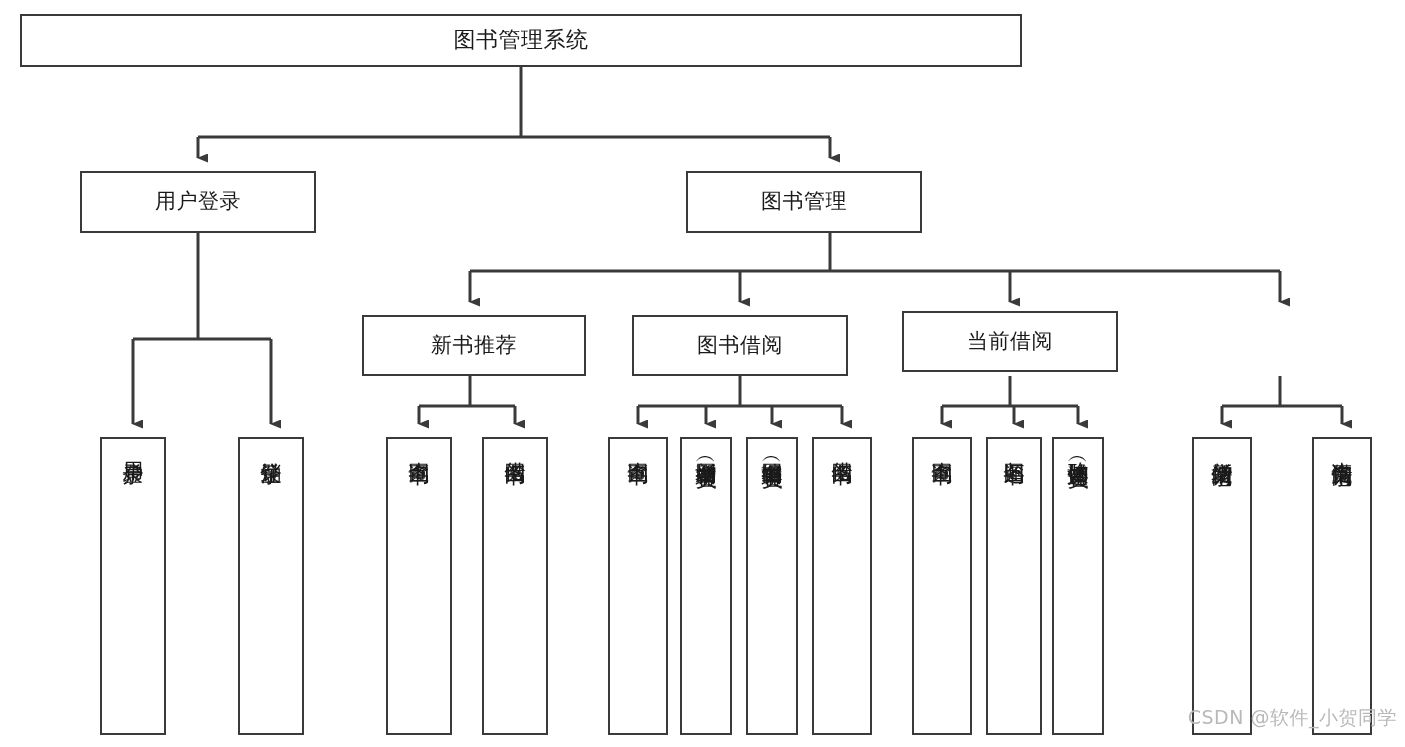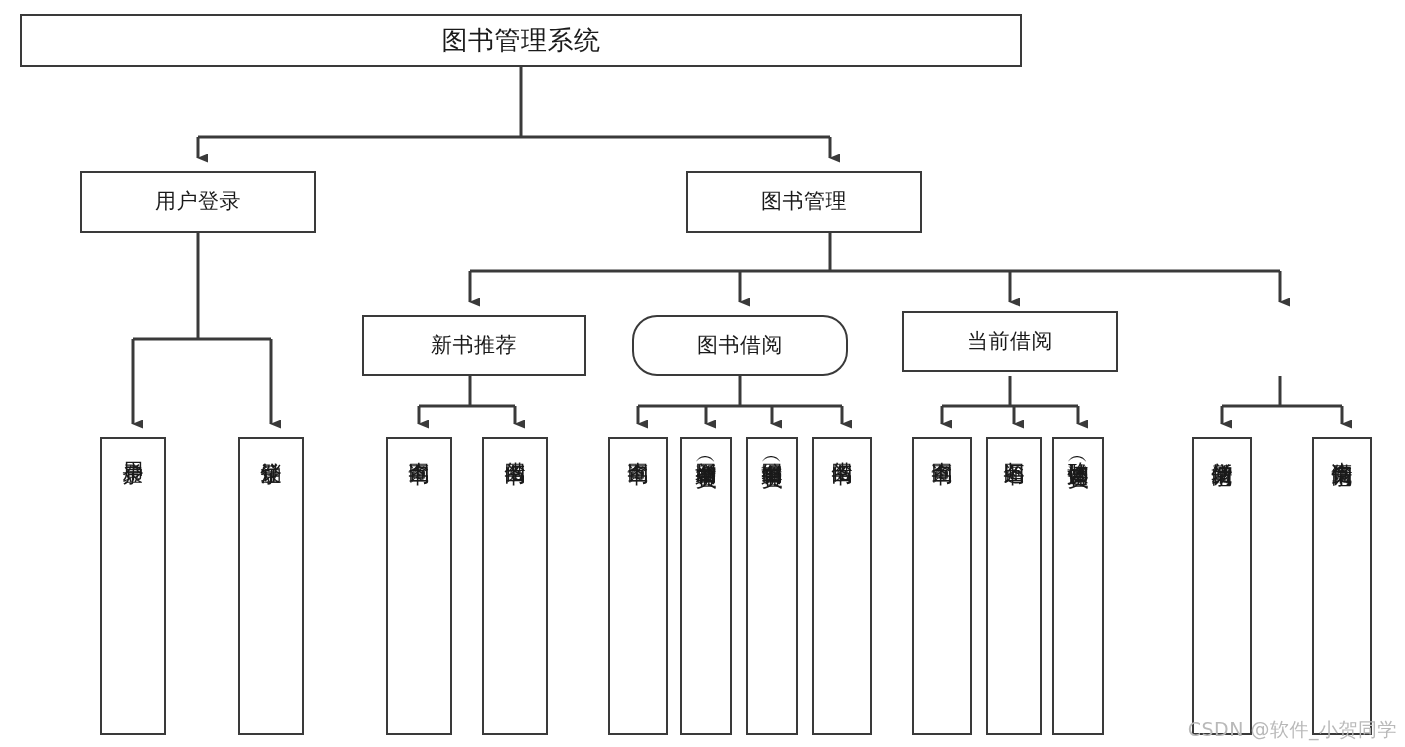--- a/index.html
+++ b/index.html
@@ -56,26 +56,26 @@
   }
   .node.vert .node-label {
     writing-mode: vertical-rl;
     text-orientation: upright;
     font-size: 21px;
     line-height: 1.05;
     letter-spacing: 1px;
     white-space: nowrap;
   }
   .node.root .node-label {
-    font-size: 26px;
+    font-size: 22px;
   }
   #watermark {
     position: absolute;
     right: 8px;
-    bottom: 4px;
+    bottom: 16px;
     color: #b9b9b9;
     font-size: 19px;
     letter-spacing: 0.5px;
     z-index: 5;
     white-space: nowrap;
     user-select: none;
   }
 </style>
 </head>
 <body>
@@ -139,21 +139,21 @@
   <div class="node horiz" style="left:80px; top:171px; width:236px; height:62px;">
     <span class="node-label">用户登录</span>
   </div>
   <div class="node horiz" style="left:686px; top:171px; width:236px; height:62px;">
     <span class="node-label">图书管理</span>
   </div>
 
   <div class="node horiz" style="left:362px; top:315px; width:224px; height:61px;">
     <span class="node-label">新书推荐</span>
   </div>
-  <div class="node horiz" style="left:632px; top:315px; width:216px; height:61px;border-radius:25px;">
+  <div class="node horiz" style="left:632px; top:315px; width:216px; height:61px;">
     <span class="node-label">图书借阅</span>
   </div>
   <div class="node horiz" style="left:902px; top:311px; width:216px; height:61px;">
     <span class="node-label">当前借阅</span>
   </div>
 
   <div class="node vert" style="left:100px; top:437px; width:66px; height:298px;">
     <span class="node-label">用户登录</span>
   </div>
   <div class="node vert" style="left:238px; top:437px; width:66px; height:298px;">

